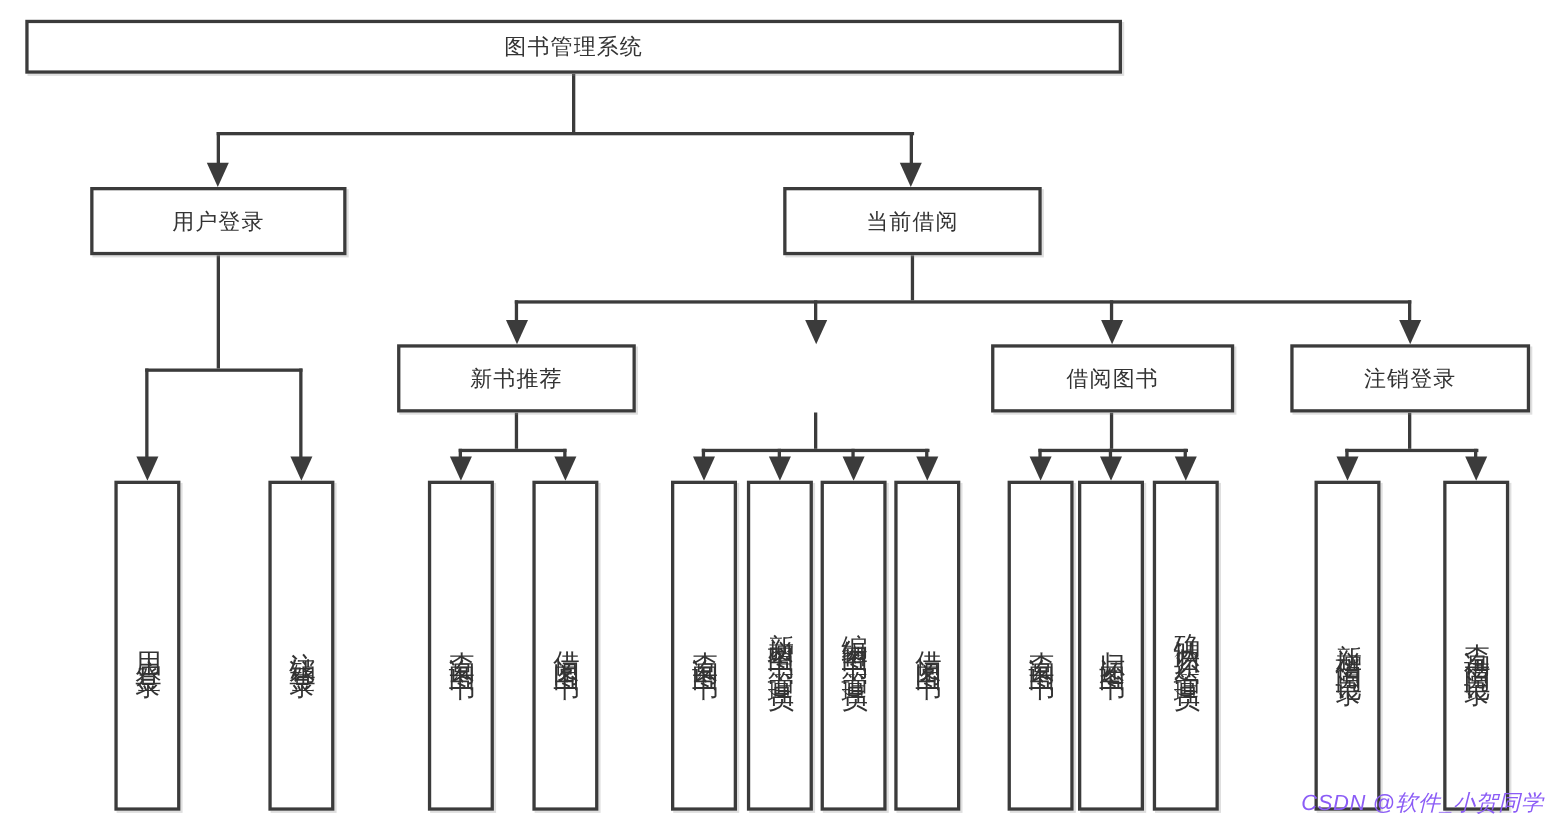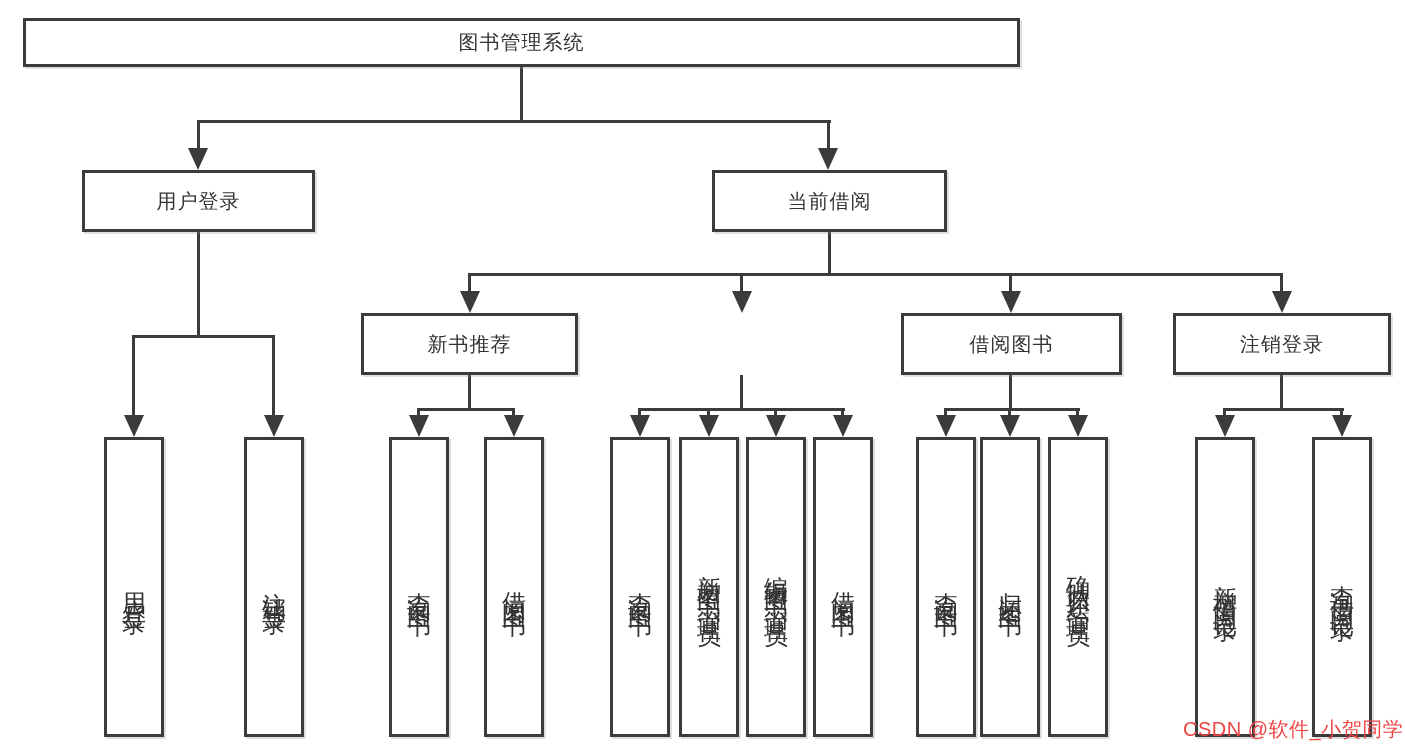--- a/index.html
+++ b/index.html
@@ -28,21 +28,21 @@
   }
   .vline { position:absolute; width:3px; background:#3b3b3b; z-index:1; }
   .hline { position:absolute; height:3px; background:#3b3b3b; z-index:1; }
   .arrow {
     position:absolute; width:0; height:0; z-index:1;
     border-left:10px solid transparent; border-right:10px solid transparent;
     border-top:22px solid #3b3b3b;
   }
   .watermark {
     position:absolute; left:1183px; top:716px; font-size:20px;
-    color:#ef4444; letter-spacing:0.5px; z-index:3; white-space:nowrap;
+    color:#8b5cf6; letter-spacing:0.5px; z-index:3; white-space:nowrap;font-style:italic;
   }
 </style>
 </head>
 <body>
 
 <div class="canvas">
 
   <div class="box" style="left:23px;top:18px;width:997px;height:49px;">
     <span>图书管理系统</span>
   </div>

